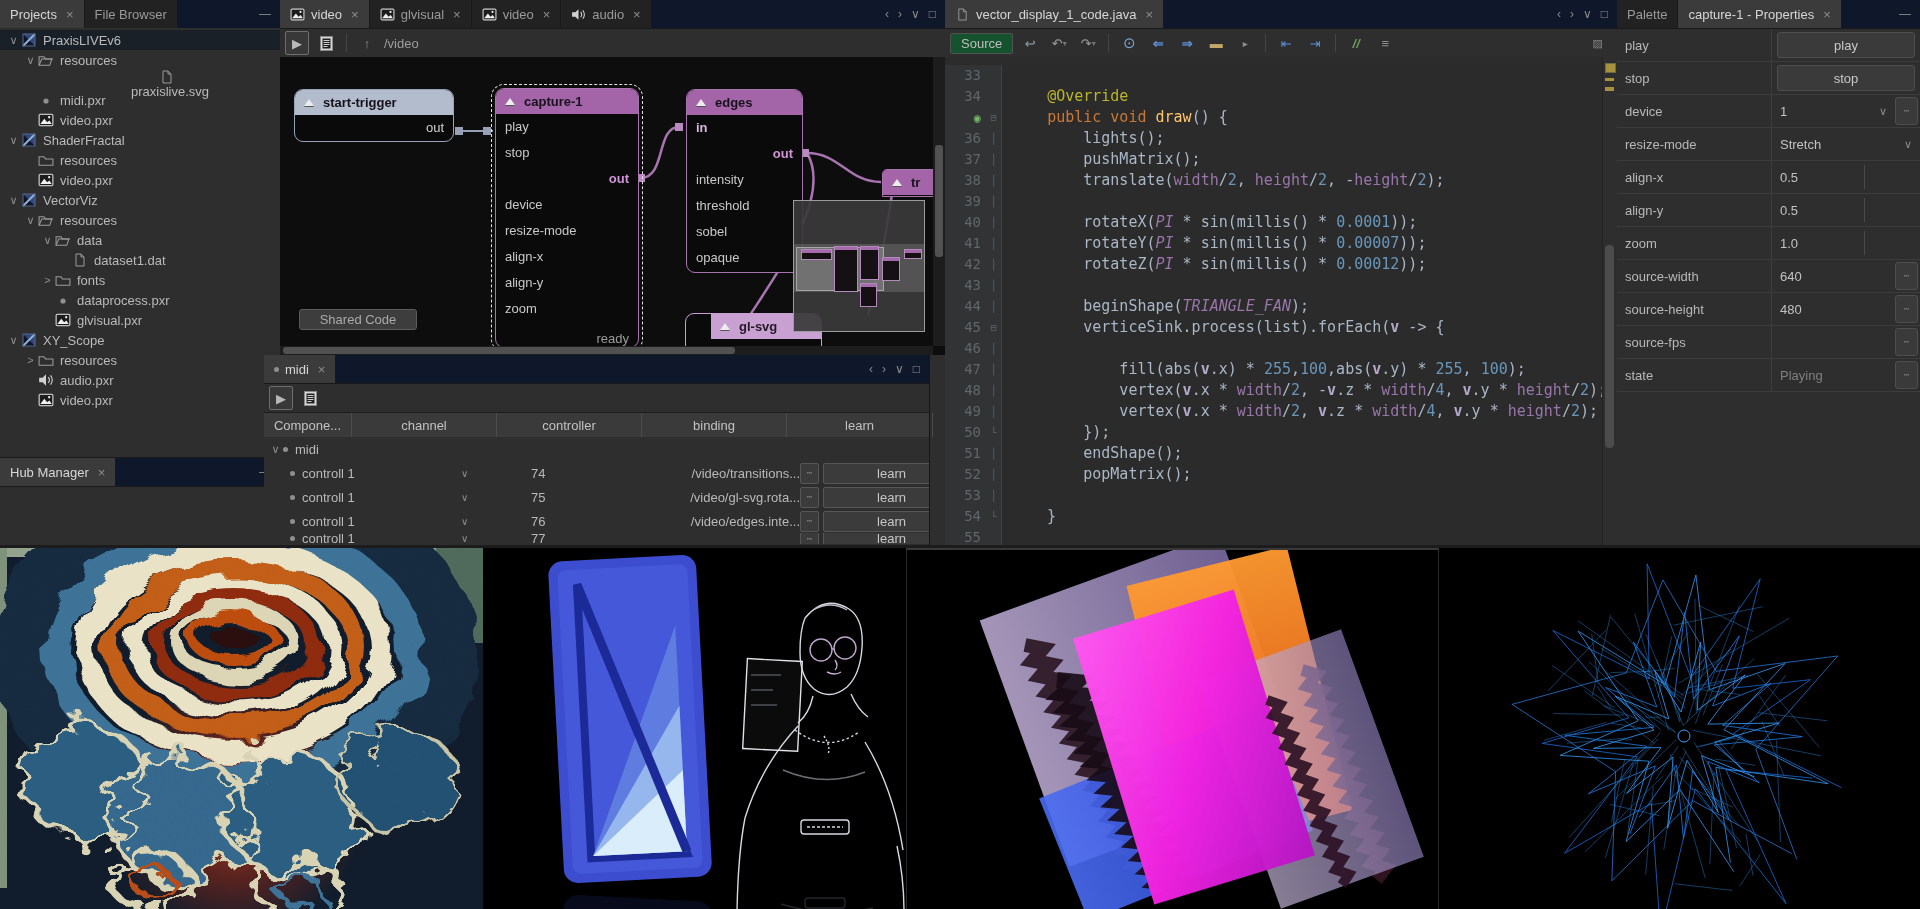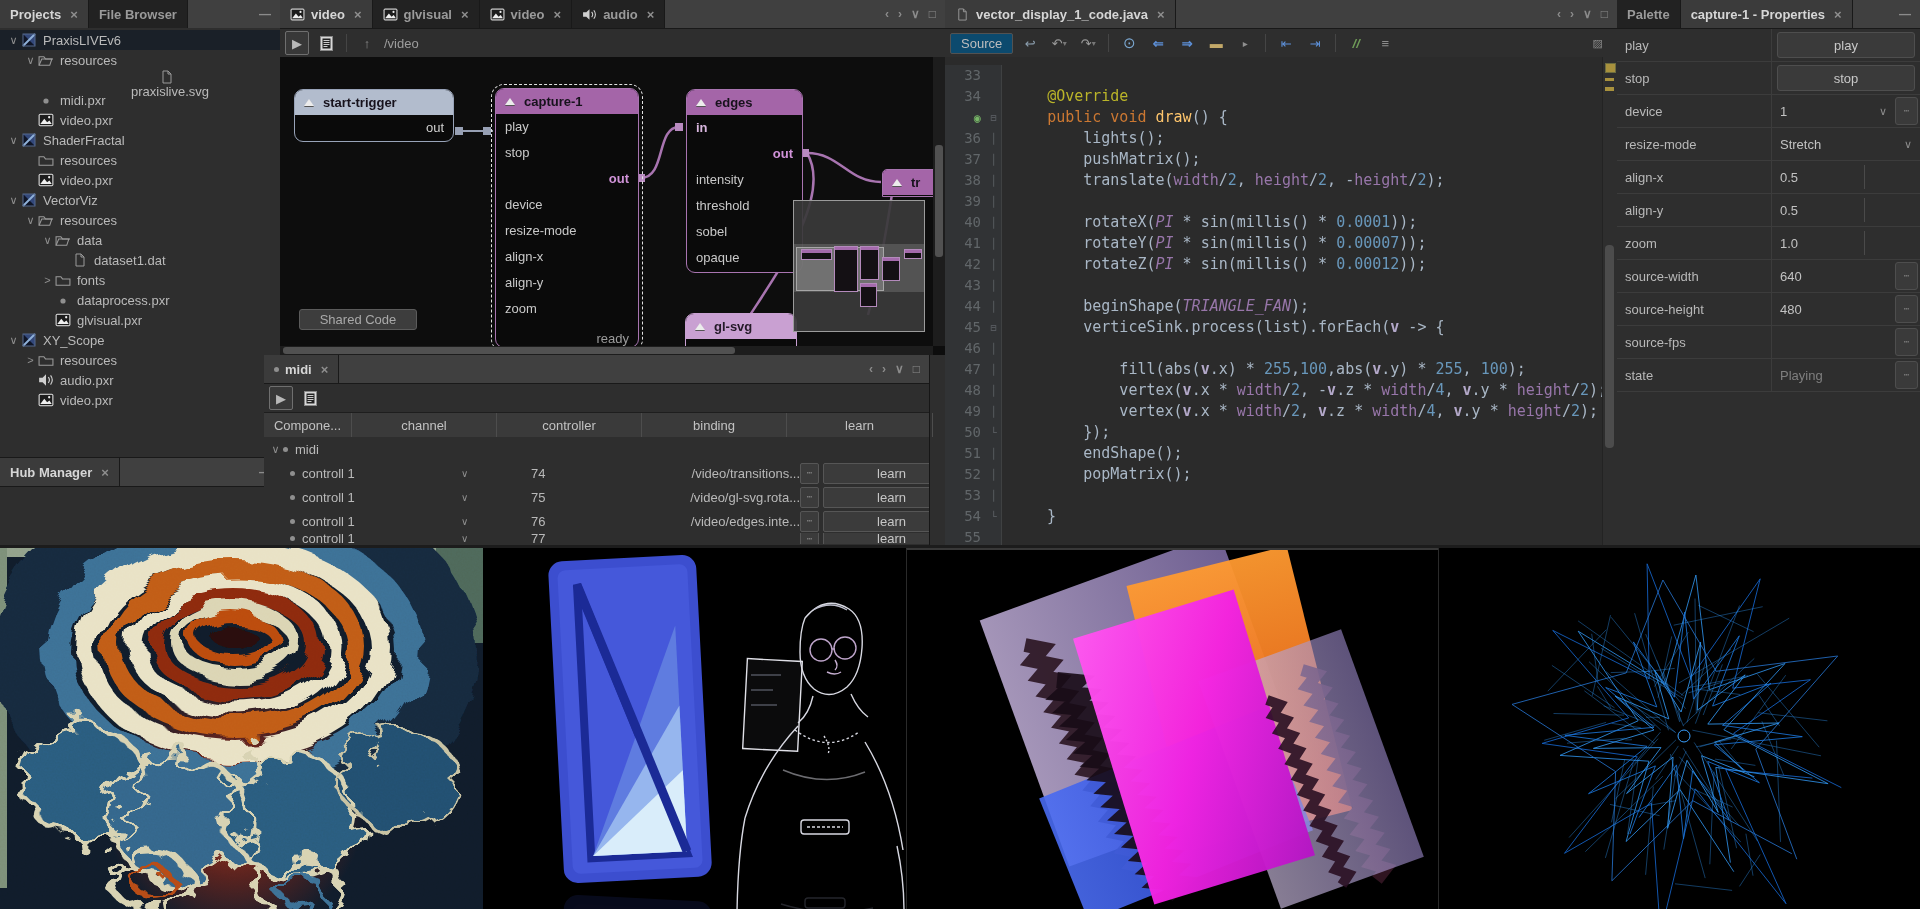--- a/index.html
+++ b/index.html
@@ -5,21 +5,21 @@
   html,body{margin:0;padding:0;background:#1a1a1a;}
   .app{position:relative;width:1920px;height:909px;overflow:hidden;background:#2e2e2e;
        font-family:"Liberation Sans",sans-serif;font-size:13px;color:#c8c8c8;-webkit-font-smoothing:antialiased;}
   .col{position:absolute;top:0;height:545px;background:#2e2e2e;}
   #left-col{left:0;width:280px;border-right:1px solid #161616;}
   #graph-col{left:280px;width:665px;height:355px;border-right:1px solid #161616;}
   #midi-col{position:absolute;left:264px;top:355px;width:665px;height:190px;background:#2e2e2e;border-right:1px solid #161616;}
   #code-col{left:945px;width:672px;border-right:1px solid #161616;}
   #props-col{left:1617px;width:303px;}
   
-  .ptabs{height:28px;background:#404040;border-bottom:1px solid #191919;display:flex;align-items:stretch;position:relative;font-weight:bold;}
+  .ptabs{height:28px;background:#0f172a;border-bottom:1px solid #191919;display:flex;align-items:stretch;position:relative;}
   .tab{display:flex;align-items:center;gap:6px;padding:0 10px;color:#9a9a9a;background:#222;border-right:1px solid #191919;white-space:nowrap;cursor:default;}
   .tab.active{background:#3b3b3b;color:#d6d6d6;}
   .tab .close{color:#8f8f8f;margin-left:3px;font-size:13px;}
   .winctl{margin-left:auto;display:flex;align-items:center;gap:9px;color:#8b8b8b;padding-right:9px;font-size:12px;}
   .winctl span{cursor:default;}
   .ticon{width:15px;height:13px;display:inline-block;flex:none;}
   .ticon svg{display:block;width:100%;height:100%;}
   
   .toolbar{height:28px;background:#2e2e2e;border-bottom:1px solid #1e1e1e;display:flex;align-items:center;padding:0 5px;gap:5px;}
   .tbtn{min-width:22px;height:22px;display:flex;align-items:center;justify-content:center;border:1px solid transparent;border-radius:2px;color:#b8b8b8;font-size:13px;}
@@ -35,21 +35,21 @@
   
   #hub{position:absolute;left:0;bottom:0;width:280px;height:87px;background:#2e2e2e;border-top:1px solid #191919;}
   .hub-item{height:20px;display:flex;align-items:center;gap:7px;padding-left:7px;color:#bdbdbd;}
   .led{width:13px;height:13px;flex:none;}
   
   .gcanvas{position:absolute;left:0;top:57px;right:0;bottom:0;background:#0d0d0d;overflow:hidden;}
   .gnode{position:absolute;background:#0a0a0a;border:1px solid #a874b0;border-radius:9px;z-index:2;overflow:hidden;}
   .ghead{height:25px;display:flex;align-items:center;gap:9px;padding:0 9px;background:#a465a8;color:#17121c;font-weight:bold;font-size:13px;}
   .gnode.blue{border-color:#98a3b8;}
   .gnode.blue .ghead{background:#b2bccd;}
-  .gnode.pink{border-color:#c9a0d2;}
+  .gnode.pink{border-color:#c9a0d2;padding-left:25px;}
   .gnode.pink .ghead{background:#c9a0d2;}
   .tri{width:0;height:0;border-left:5px solid transparent;border-right:5px solid transparent;border-bottom:7px solid #ececec;filter:drop-shadow(0 1px 0 #555);}
   .grow{height:26px;line-height:26px;padding:0 9px;color:#c9c9c9;font-size:13px;}
   .grow.right{text-align:right;font-weight:bold;color:#d093d8;}
   .grow.boldl{font-weight:bold;color:#d8b6de;}
   .gstatus{position:absolute;bottom:1px;right:9px;color:#9c9c9c;}
   .gsel{outline:1px dashed #e2e2e2;outline-offset:3px;}
   .wires{position:absolute;inset:0;z-index:1;}
   .minimap{position:absolute;left:513px;top:143px;width:130px;height:130px;background:rgba(58,58,58,0.92);border:1px solid #9b9b9b;z-index:3;}
   .mm-band{position:absolute;left:0;right:0;top:43px;height:48px;background:rgba(120,120,120,0.45);}
@@ -634,21 +634,21 @@
         <span class="close">×</span>
       </div>
       <div class="winctl">
         <span>‹</span>
         <span>›</span>
         <span>∨</span>
         <span>□</span>
       </div>
     </div>
     <div class="toolbar">
-      <div style="background:#0c4a6e;border:1px solid #525252;border-radius:2px;padding:2px 10px;color:#bdbdbd;">Source</div>
+      <div style="background:#14532d;border:1px solid #525252;border-radius:2px;padding:2px 10px;color:#bdbdbd;">Source</div>
       <div class="tbtn" style="color:#8da0b0;">↩</div>
       <div class="tbtn" style="color:#9a9a9a;">↶<span style="font-size:8px;color:#777;">▾</span></div>
       <div class="tbtn" style="color:#9a9a9a;">↷<span style="font-size:8px;color:#777;">▾</span></div>
       <div class="tsep"></div>
       <div class="tbtn" style="color:#7ba7d0;font-size:15px;">⊙</div>
       <div class="tbtn" style="color:#5d90d8;font-weight:bold;">⇐</div>
       <div class="tbtn" style="color:#5d90d8;font-weight:bold;">⇒</div>
       <div class="tbtn" style="color:#c2a868;">▬</div>
       <div class="tbtn" style="color:#8f8f8f;font-size:10px;">▸</div>
       <div class="tsep"></div>

